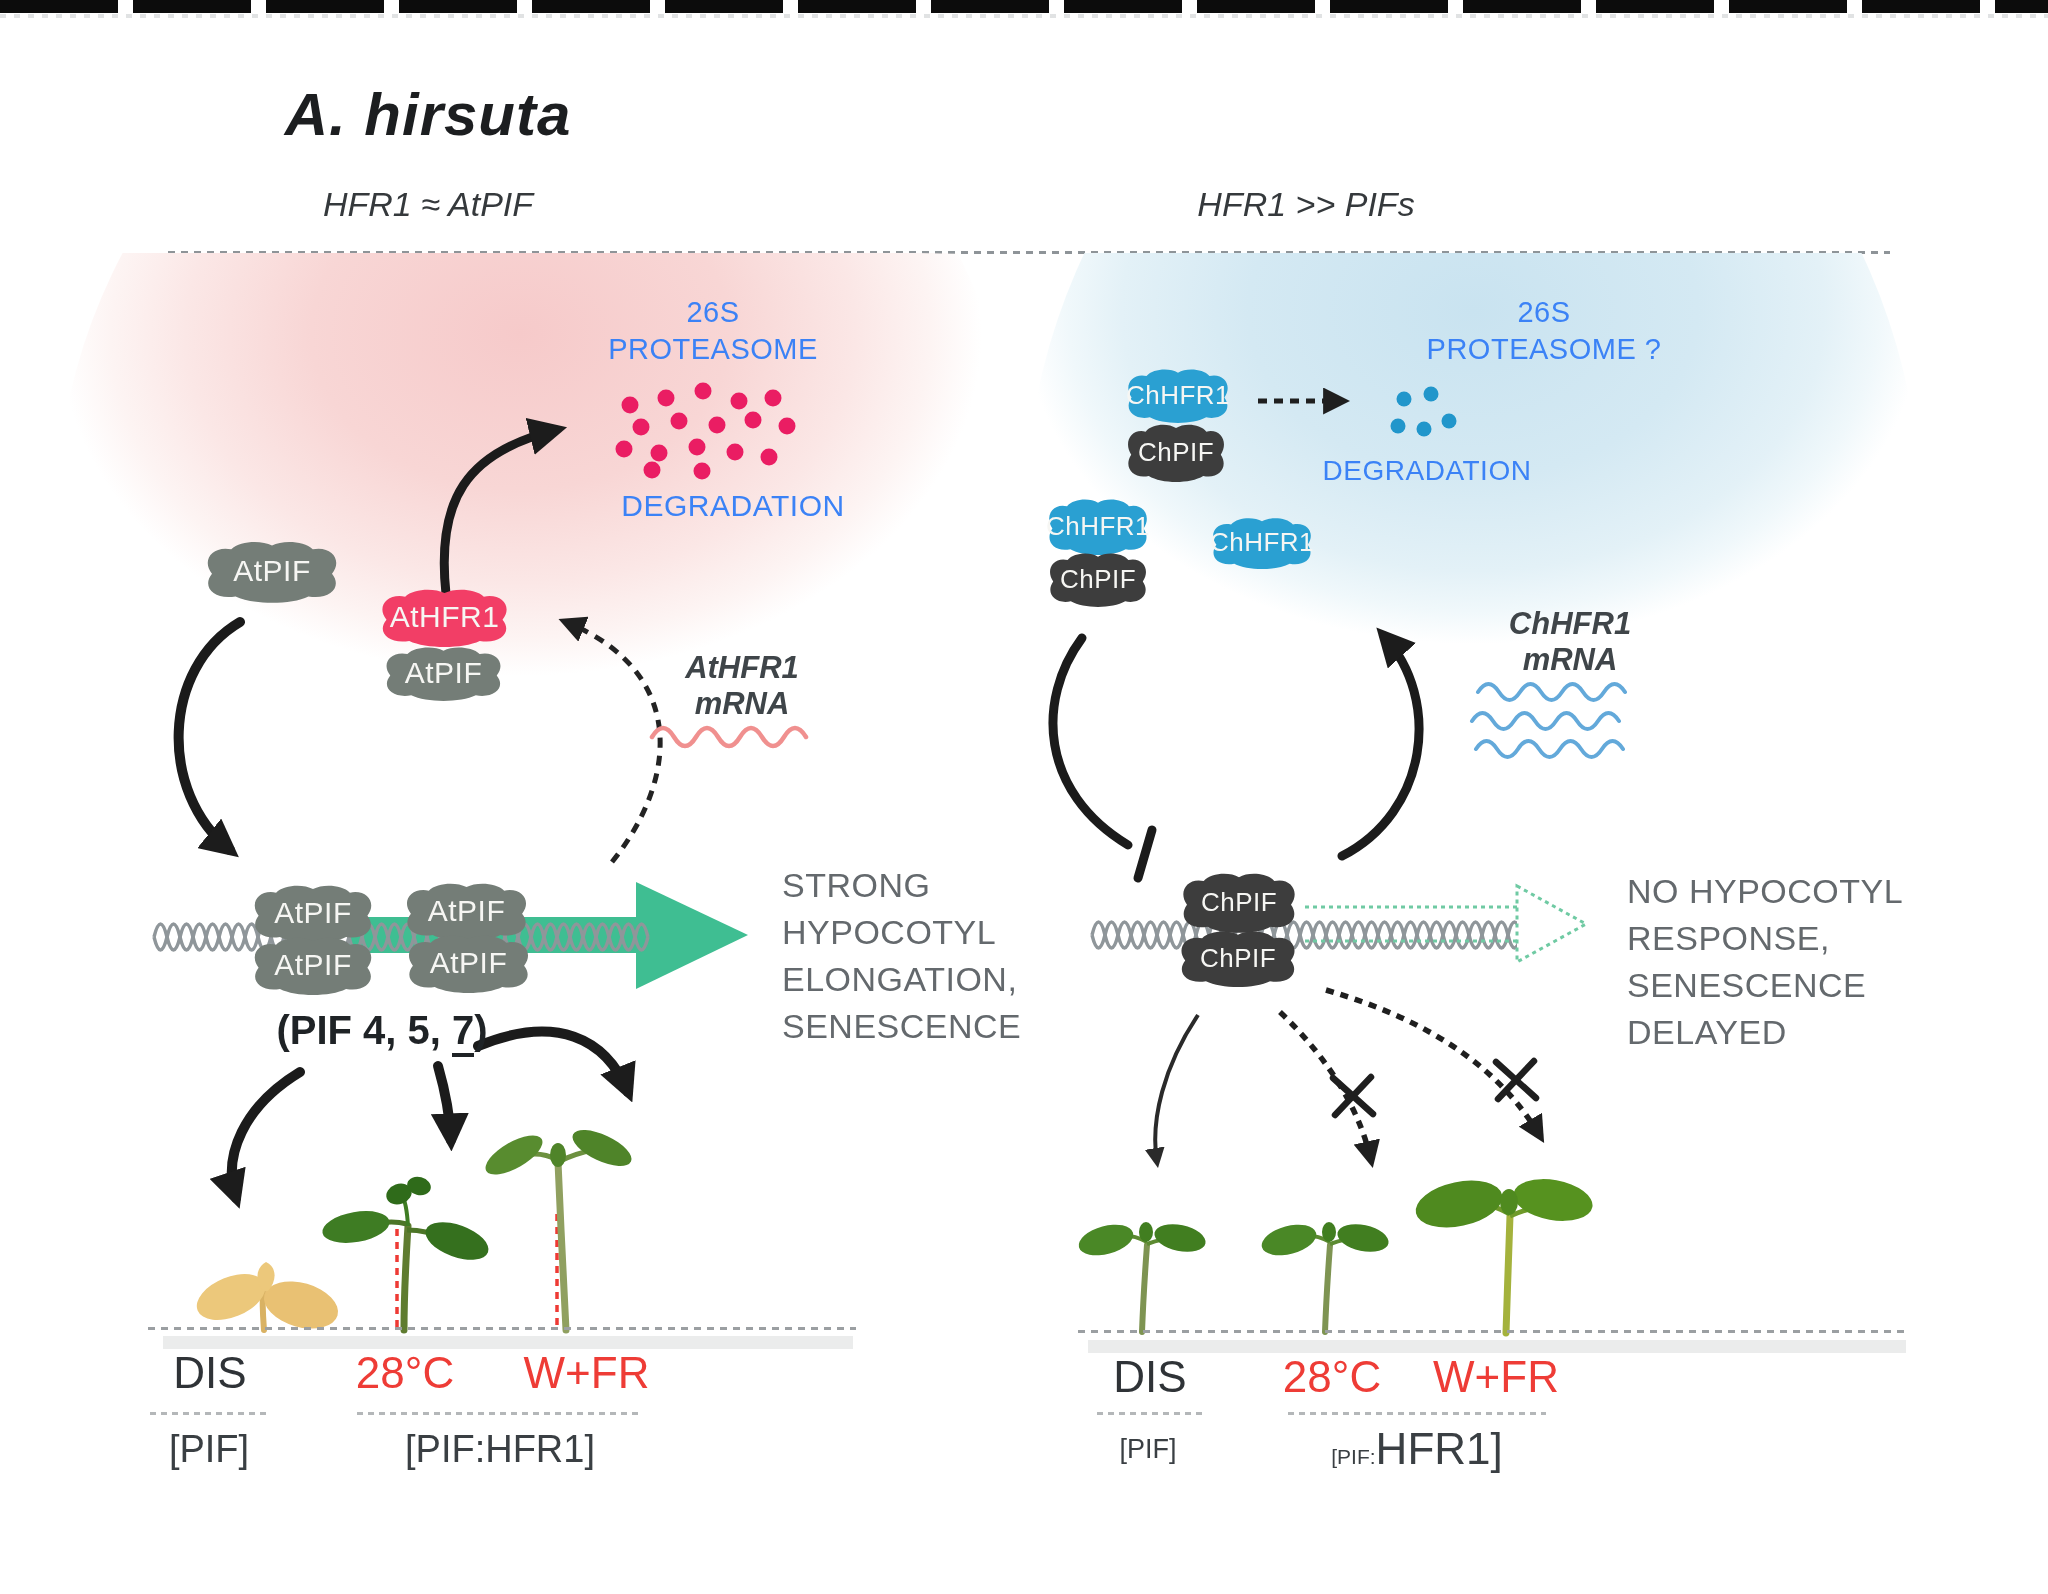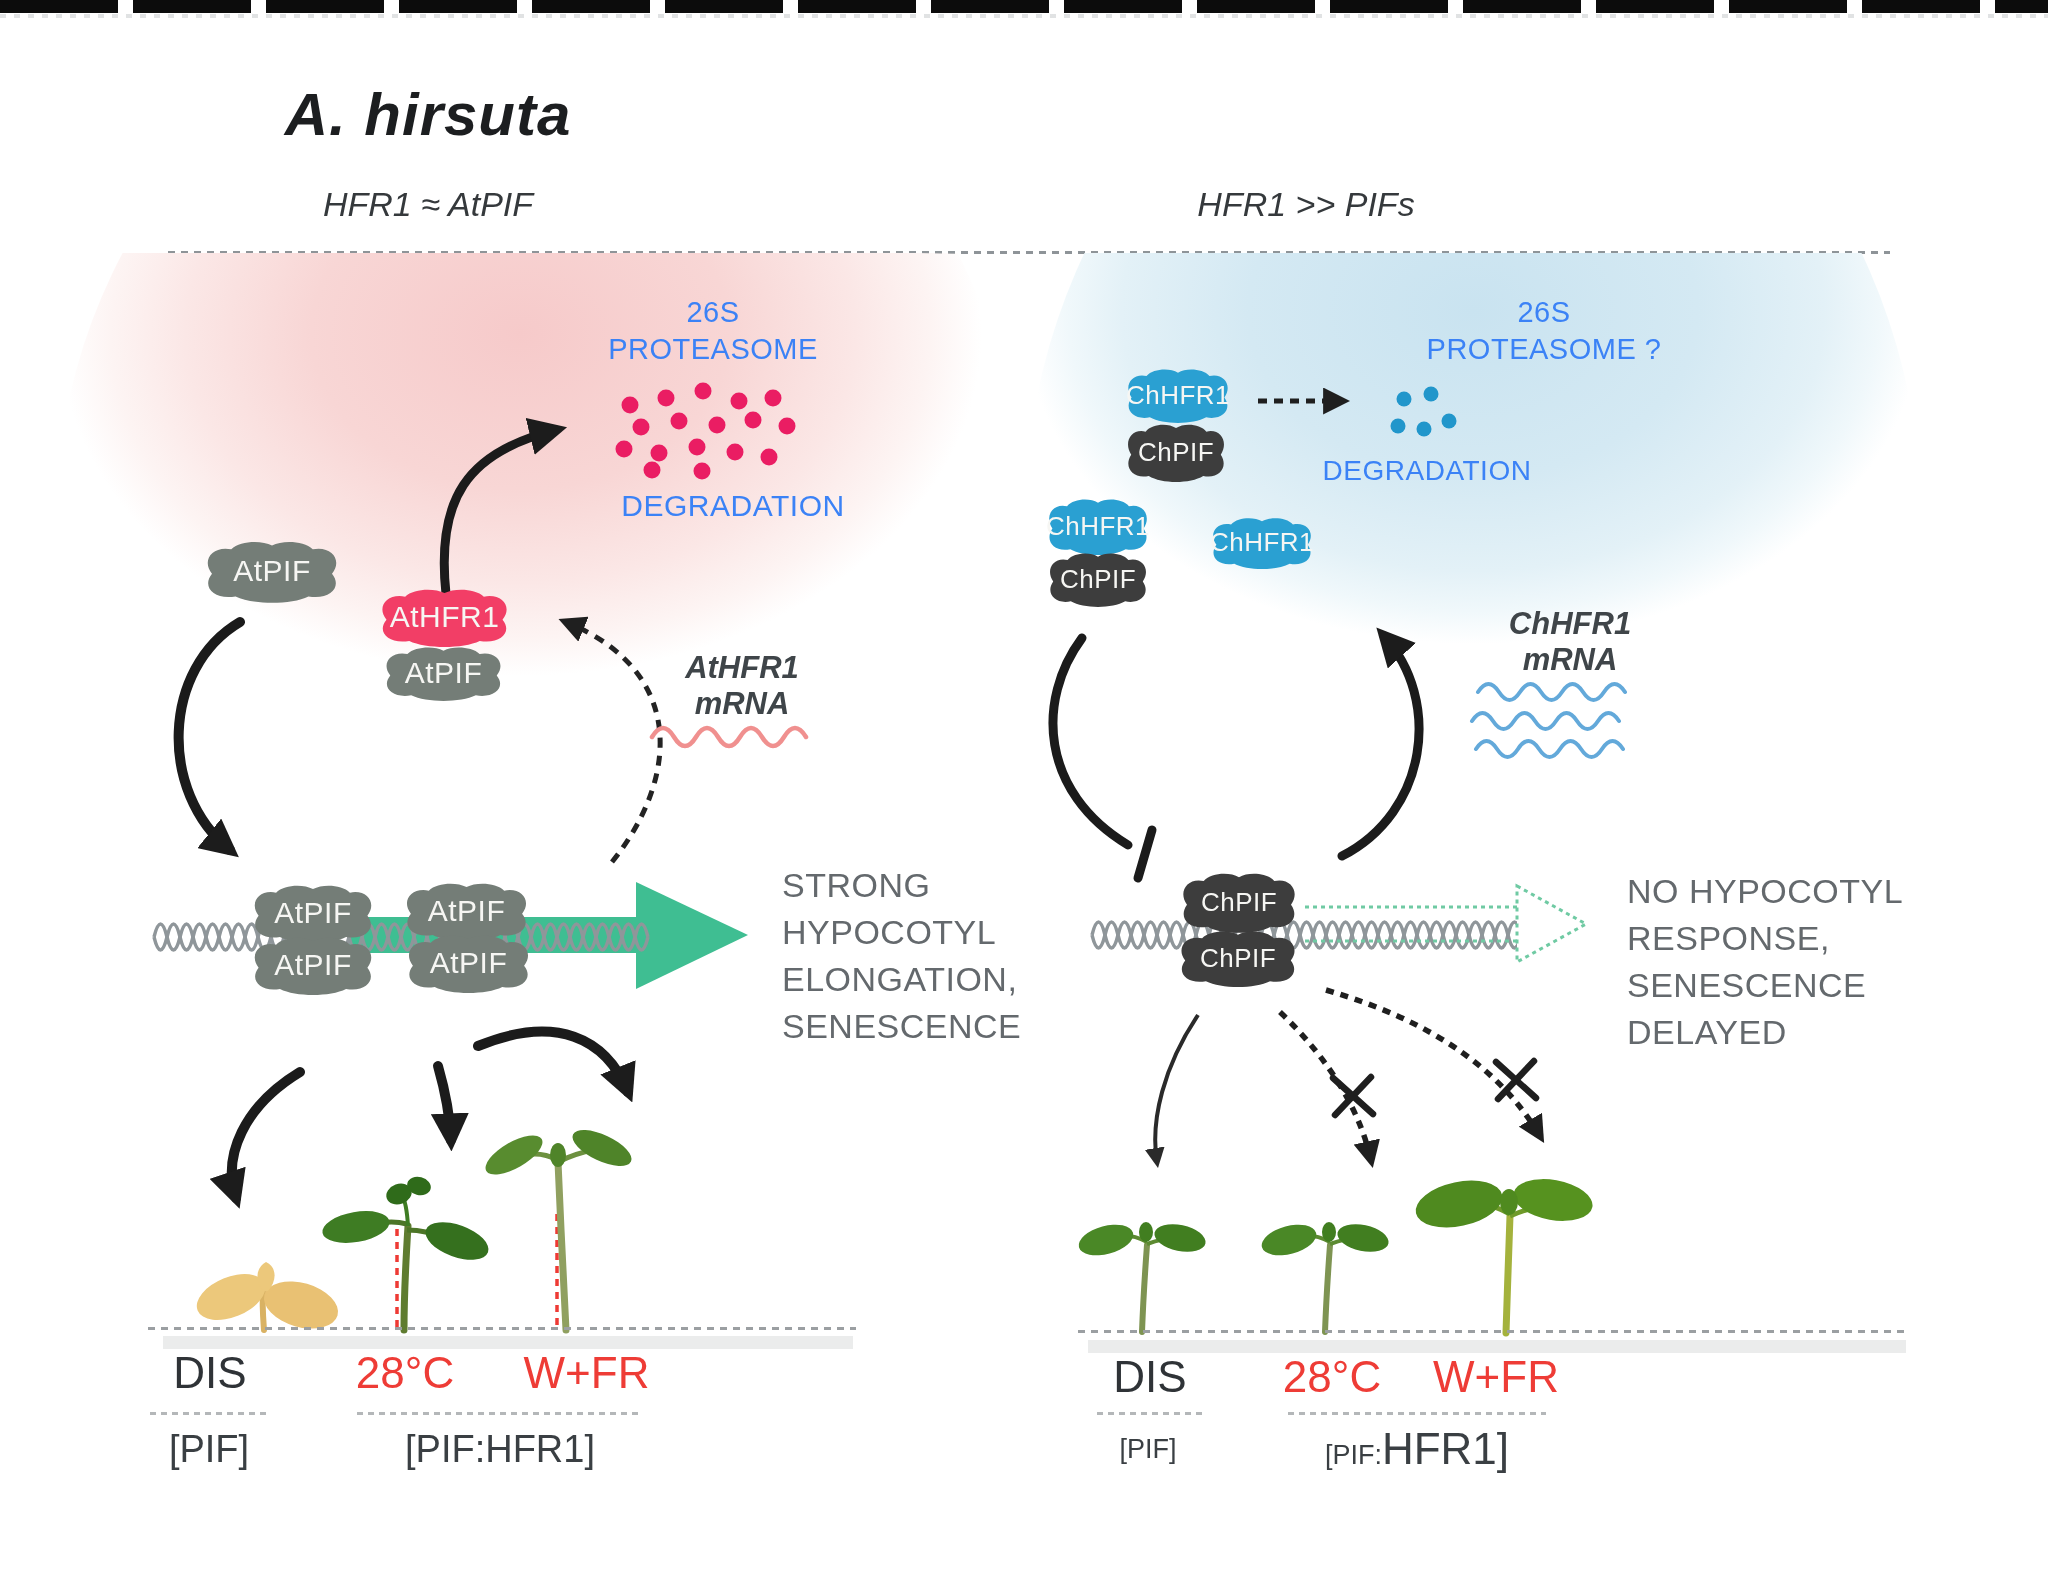--- a/index.html
+++ b/index.html
@@ -29,21 +29,21 @@
   .heading{width:300px;text-align:center;font-size:29px;line-height:37px;font-weight:400;color:#3b82f6;letter-spacing:.5px;}
   .mrna{width:200px;text-align:center;font-size:31px;line-height:36px;font-weight:600;font-style:italic;color:#3f4549;}
   .outcome{font-size:34px;line-height:47px;color:#64696d;letter-spacing:.5px;}
   .pifnote{width:300px;text-align:center;font-size:40px;font-weight:700;color:#1f2326;}
   .pifnote .u{border-bottom:4px solid #1f2326;padding-bottom:1px;}
   .cond{width:160px;text-align:center;font-size:44px;color:#2f3337;}
   .cond.red{color:#ee3c36;}
   .bracket{width:220px;text-align:center;font-size:38px;color:#3a3f43;}
   .bracket.sm{font-size:27px;}
   .bracket-mixed{width:230px;display:flex;align-items:baseline;justify-content:center;color:#3a3f43;}
-  .bracket-mixed .s{font-size:27px;}
+  .bracket-mixed .s{font-size:21px;}
   .bracket-mixed .l{font-size:44px;}
   .dashu{height:3px;background:repeating-linear-gradient(90deg,#b4b7b9 0 6px,transparent 6px 11px);}
   .grounddots{height:3px;background:repeating-linear-gradient(90deg,#9b9fa2 0 7px,transparent 7px 13px);}
   .groundbar{height:13px;background:#ebecec;}
   
   .blob{position:absolute;display:flex;align-items:center;justify-content:center;}
   .blob svg{position:absolute;inset:0;width:100%;height:100%;}
   .blob svg path{fill:currentColor;}
   .blob span{position:relative;color:#f6f6f3;font-weight:500;font-size:30px;letter-spacing:.5px;}
   .blob.smtxt span{font-size:26px;}
@@ -322,20 +322,23 @@
       </svg>
     <span>ChPIF</span>
   </div>
   <div class="blob dark smtxt" style="left:1172px;top:928px;width:132px;height:60px;">
     <svg viewBox="0 0 140 70" preserveAspectRatio="none">
         <path d="M14 38 C4 24 14 8 32 12 C40 3 60 2 70 8 C80 2 100 3 108 12 C126 8 136 24 126 38 C136 52 124 66 104 62 C88 71 52 71 36 62 C16 66 4 52 14 38 Z"></path>
       </svg>
     <span>ChPIF</span>
   </div>
 
+  <div class="abs pifnote" style="left:232px;top:1008px;">
+    <span>(PIF 4, 5, </span><span class="u">7</span><span>)</span>
+  </div>
 
   <div class="abs outcome" style="left:782px;top:862px;">
     <div>STRONG</div>
     <div>HYPOCOTYL</div>
     <div>ELONGATION,</div>
     <div>SENESCENCE</div>
   </div>
   <div class="abs outcome" style="left:1627px;top:868px;">
     <div>NO HYPOCOTYL</div>
     <div>RESPONSE,</div>

